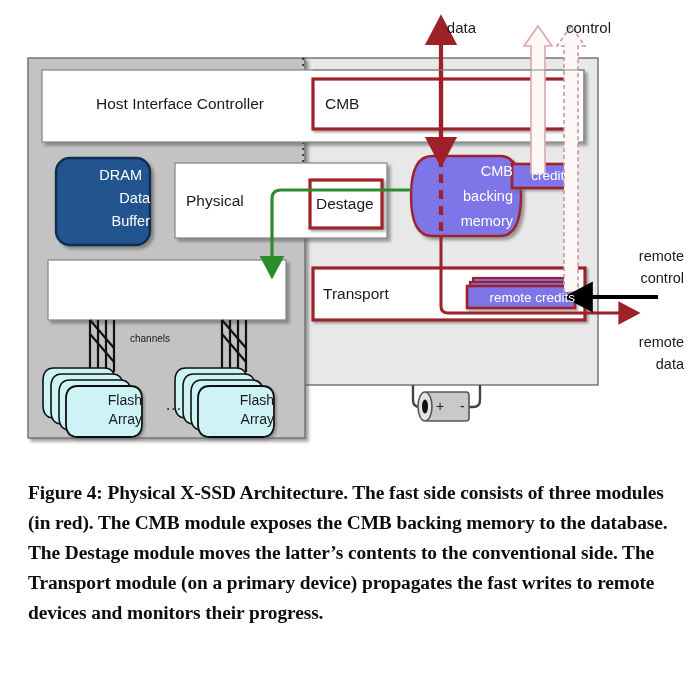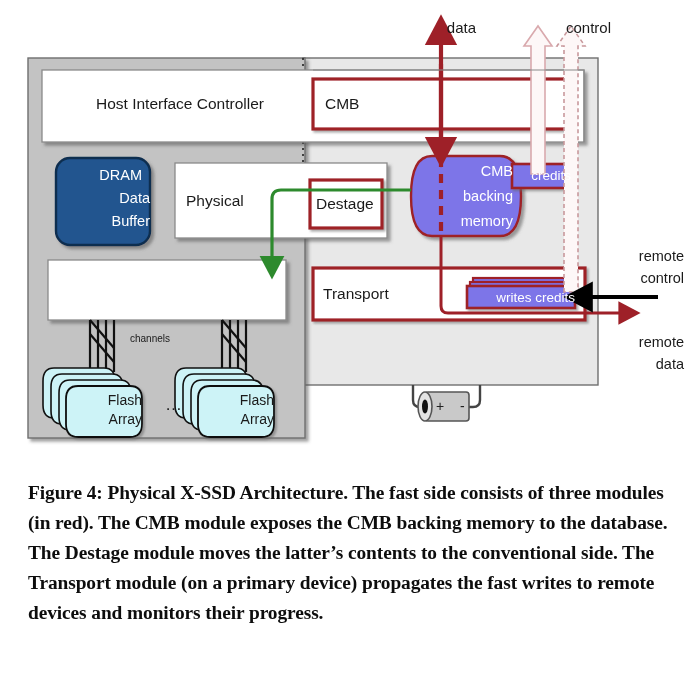--- a/index.html
+++ b/index.html
@@ -192,21 +192,21 @@
   <div class="t c white" style="left:56px;top:167px;width:86px;font-size:14.5px;">DRAM</div>
   <div class="t c white" style="left:56px;top:190px;width:94px;font-size:14.5px;">Data</div>
   <div class="t c white" style="left:56px;top:213px;width:94px;font-size:14.5px;">Buffer</div>
 
   <div class="t c white" style="left:441px;top:163px;width:72px;font-size:14.5px;">CMB</div>
   <div class="t c white" style="left:441px;top:188px;width:72px;font-size:14.5px;">backing</div>
   <div class="t c white" style="left:441px;top:213px;width:72px;font-size:14.5px;">memory</div>
 
   <div class="t c white" style="left:512px;top:168px;width:59px;font-size:13.5px;">credits</div>
 
-  <div class="t c white" style="left:467px;top:290px;width:108px;font-size:13.5px;">writes credits</div>
+  <div class="t c white" style="left:467px;top:290px;width:108px;font-size:13.5px;">remote credits</div>
 
   <div class="t c" style="left:66px;top:392px;width:76px;font-size:14px;">Flash</div>
   <div class="t c" style="left:66px;top:411px;width:76px;font-size:14px;">Array</div>
   <div class="t c" style="left:198px;top:392px;width:76px;font-size:14px;">Flash</div>
   <div class="t c" style="left:198px;top:411px;width:76px;font-size:14px;">Array</div>
 
   <div class="t c" style="left:150px;top:395px;width:34px;font-size:17px;letter-spacing:2px;">…</div>
 
   <div class="t" style="left:130px;top:333px;font-size:10px;">channels</div>
 

